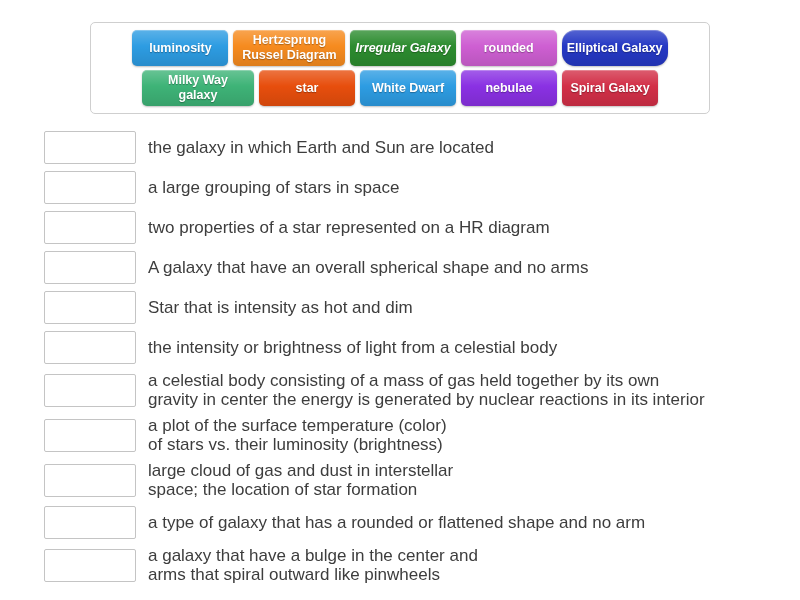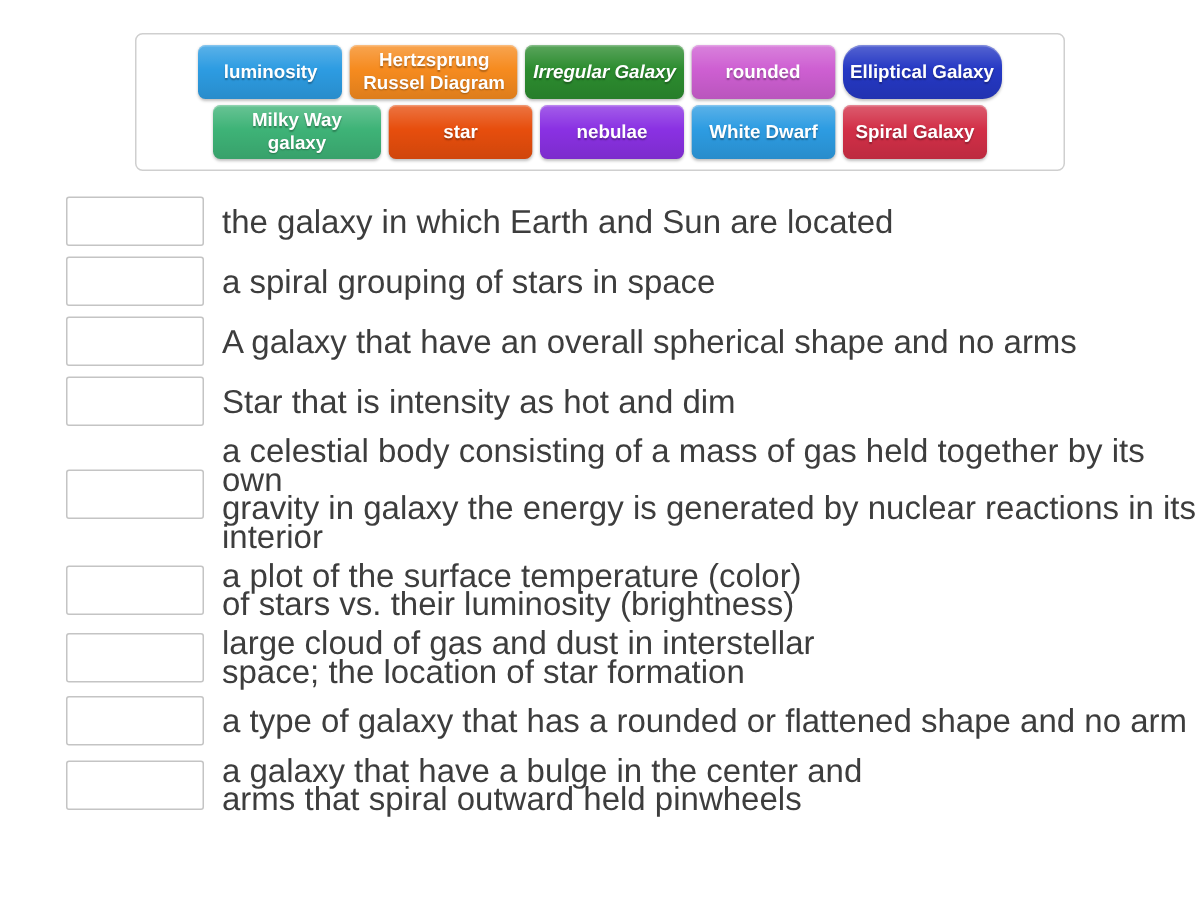--- a/index.html
+++ b/index.html
@@ -64,81 +64,89 @@
   .answer-box {
     box-sizing: border-box;
     width: 92px;
     height: 33px;
     flex: 0 0 92px;
     background: #ffffff;
     border: 1px solid #c4c4c4;
     border-radius: 2px;
   }
   .question-text {
-    font-size: 22px;
+    font-size: 17px;
     line-height: 19px;
     color: #3d3d3d;
     white-space: pre-line;
     max-width: 650px;
   }
 </style>
 </head>
 <body>
 
 <div class="word-bank">
   <div class="bank-row">
     <div class="chip" style="background-color: rgb(45, 156, 226);">luminosity</div>
     <div class="chip" style="background-color: rgb(246, 139, 31);">Hertzsprung Russel Diagram</div>
     <div class="chip" style="background-color: rgb(44, 140, 47); font-style: italic;">Irregular Galaxy</div>
     <div class="chip" style="background-color: rgb(206, 95, 210);">rounded</div>
     <div class="chip" style="background-color: rgb(37, 56, 196); border-radius: 13px;">Elliptical Galaxy</div>
   </div>
   <div class="bank-row">
     <div class="chip" style="background-color: rgb(62, 179, 119);">Milky Way galaxy</div>
     <div class="chip" style="background-color: rgb(231, 78, 13);">star</div>
+    <div class="chip" style="background-color: rgb(45, 156, 226);">White Dwarf</div>
     <div class="chip" style="background-color: rgb(138, 49, 227);">nebulae</div>
-    <div class="chip" style="background-color: rgb(45, 156, 226);">White Dwarf</div>
     <div class="chip" style="background-color: rgb(210, 47, 71);">Spiral Galaxy</div>
   </div>
 </div>
 
 <div class="match-list">
   <div class="match-row">
     <div class="answer-box"></div>
     <div class="question-text">the galaxy in which Earth and Sun are located</div>
   </div>
   <div class="match-row">
     <div class="answer-box"></div>
-    <div class="question-text">a spiral grouping of stars in space</div>
+    <div class="question-text">a large grouping of stars in space</div>
+  </div>
+  <div class="match-row">
+    <div class="answer-box"></div>
+    <div class="question-text">two properties of a star represented on a HR diagram</div>
   </div>
   <div class="match-row">
     <div class="answer-box"></div>
     <div class="question-text">A galaxy that have an overall spherical shape and no arms</div>
   </div>
   <div class="match-row">
     <div class="answer-box"></div>
     <div class="question-text">Star that is intensity as hot and dim</div>
   </div>
   <div class="match-row">
     <div class="answer-box"></div>
+    <div class="question-text">the intensity or brightness of light from a celestial body</div>
+  </div>
+  <div class="match-row">
+    <div class="answer-box"></div>
     <div class="question-text">a celestial body consisting of a mass of gas held together by its own
-gravity in galaxy the energy is generated by nuclear reactions in its interior</div>
+gravity in center the energy is generated by nuclear reactions in its interior</div>
   </div>
   <div class="match-row">
     <div class="answer-box"></div>
     <div class="question-text">a plot of the surface temperature (color)
 of stars vs. their luminosity (brightness)</div>
   </div>
   <div class="match-row">
     <div class="answer-box"></div>
     <div class="question-text">large cloud of gas and dust in interstellar
 space; the location of star formation</div>
   </div>
   <div class="match-row">
     <div class="answer-box"></div>
     <div class="question-text">a type of galaxy that has a rounded or flattened shape and no arm</div>
   </div>
   <div class="match-row">
     <div class="answer-box"></div>
     <div class="question-text">a galaxy that have a bulge in the center and
-arms that spiral outward held pinwheels</div>
+arms that spiral outward like pinwheels</div>
   </div>
 </div>
 
 </body></html>

